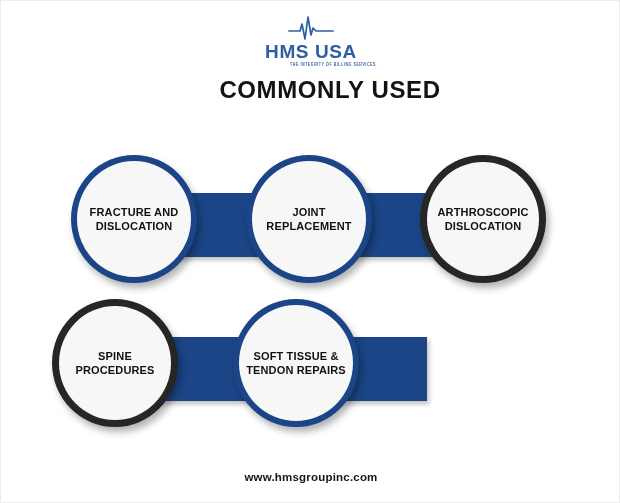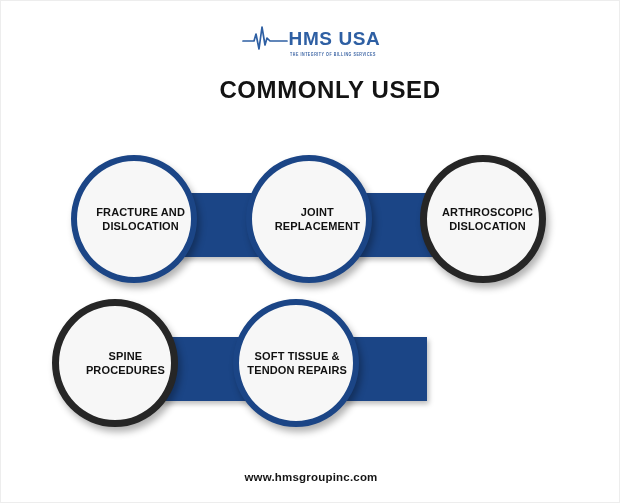--- a/index.html
+++ b/index.html
@@ -31,20 +31,21 @@
     display: flex;
     flex-direction: column;
     align-items: center;
     justify-content: center;
   }
   .logo-row {
     display: flex;
     align-items: center;
     justify-content: center;
     gap: 1px;
+    flex-direction: column;
   }
   .logo-mark {
     display: block;
     width: 46px;
     height: 26px;
   }
   .logo-word {
     font-family: "Liberation Sans", sans-serif;
     font-size: 19px;
     font-weight: bold;
@@ -105,21 +106,21 @@
   .node {
     position: absolute;
     top: 6px;
     width: 126px;
     height: 128px;
     border-radius: 50%;
     background: #f7f7f7;
     box-sizing: border-box;
     display: flex;
     align-items: center;
-    justify-content: flex-end;
+    justify-content: center;
     box-shadow: 3px 5px 7px rgba(0,0,0,0.30);
   }
   .node.blue   { border: 6px solid #1b4586; }
   .node.dark   { border: 7px solid #262626; }
 
   .node-label {
     font-family: "Liberation Sans", sans-serif;
     font-weight: bold;
     font-size: 11px;
     line-height: 14px;

